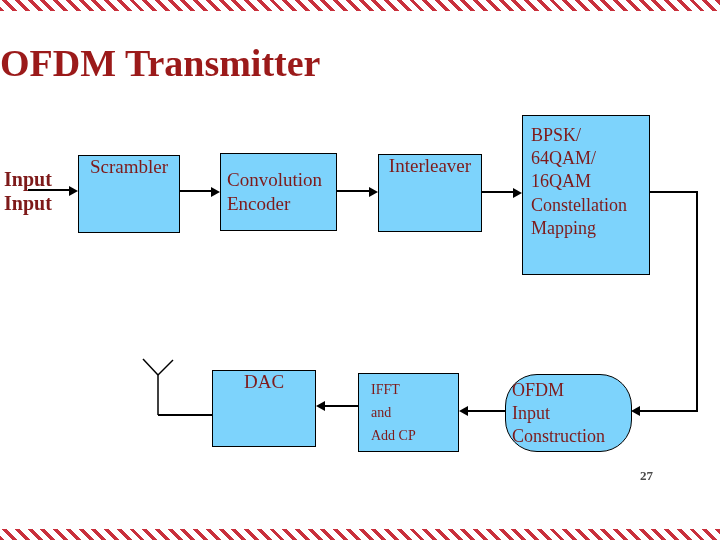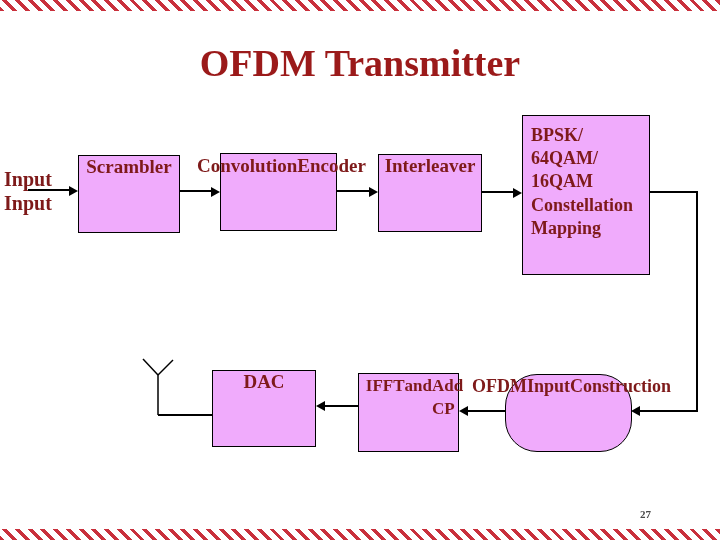--- a/index.html
+++ b/index.html
@@ -9,44 +9,44 @@
     --line-black:#000000;
     --page-num:#4a4a4a;
   }
   html,body{margin:0;padding:0;}
   body{width:720px;height:540px;background:#ffffff;position:relative;overflow:hidden;
        font-family:"Liberation Serif","DejaVu Serif",serif;}
   .stripe{position:absolute;left:0;width:720px;height:11px;
           background:repeating-linear-gradient(45deg,var(--stripe-red) 0 3.5px,#ffffff 3.5px 9px);}
   #stripe-top{top:0;}
   #stripe-bottom{bottom:0;}
-  #slide-title{position:absolute;top:42px;left:0;width:720px;text-align:center;
+  #slide-title{position:absolute;top:42px;left:0;width:720px;
                font-size:38px;line-height:42px;font-weight:bold;color:var(--title-maroon);}
-  .box{position:absolute;background:#f0abfc;border:1.3px solid var(--line-black);
-       box-sizing:border-box;color:var(--label-maroon);font-weight:bold;font-size:19px;}
+  .box{position:absolute;background:#7dd3fc;border:1.3px solid var(--line-black);
+       box-sizing:border-box;color:var(--label-maroon);font-weight:normal;font-size:19px;}
   .center{display:flex;align-items:flex-start;justify-content:center;}
-  .colcenter{display:flex;flex-direction:row;justify-content:center;}
+  .colcenter{display:flex;flex-direction:column;justify-content:center;}
   #box-scrambler{left:78px;top:155px;width:102px;height:78px;}
   #box-encoder{left:220px;top:153px;width:117px;height:78px;padding-left:6px;line-height:24px;}
   #box-interleaver{left:378px;top:154px;width:104px;height:78px;}
   #box-constellation{left:522px;top:115px;width:128px;height:160px;padding:8px 0 0 8px;
                      font-size:18px;line-height:23.2px;}
   #box-dac{left:212px;top:370px;width:104px;height:77px;padding-bottom:32px;}
-  #box-ifft{left:358px;top:373px;width:101px;height:79px;padding-left:12px;font-size:17px;line-height:23px;}
+  #box-ifft{left:358px;top:373px;width:101px;height:79px;padding-left:12px;font-size:14px;line-height:23px;}
   #box-ofdm{left:505px;top:374px;width:127px;height:78px;padding-left:6px;font-size:18px;line-height:23px;border-radius:32px;}
   #input-label{position:absolute;left:4px;top:167px;color:var(--label-maroon);
                font-weight:bold;font-size:20px;line-height:24px;}
   .hline{position:absolute;height:2px;background:var(--line-black);}
   .vline{position:absolute;width:2px;background:var(--line-black);}
   .thin{height:1.5px;}
   .arrow-right{position:absolute;width:0;height:0;border-left:9px solid var(--line-black);
                border-top:5px solid transparent;border-bottom:5px solid transparent;}
   .arrow-left{position:absolute;width:0;height:0;border-right:9px solid var(--line-black);
               border-top:5px solid transparent;border-bottom:5px solid transparent;}
-  #page-number{position:absolute;left:640px;top:508px;font-size:11px;color:var(--page-num);font-weight:bold;}
+  #page-number{position:absolute;left:640px;top:468px;font-size:13px;color:var(--page-num);font-weight:bold;}
   #antenna{position:absolute;left:139px;top:355px;}
 </style>
 </head>
 <body>
 
 <div id="stripe-top" class="stripe"></div>
 <div id="stripe-bottom" class="stripe"></div>
 
 <div id="slide-title">OFDM Transmitter</div>
 

